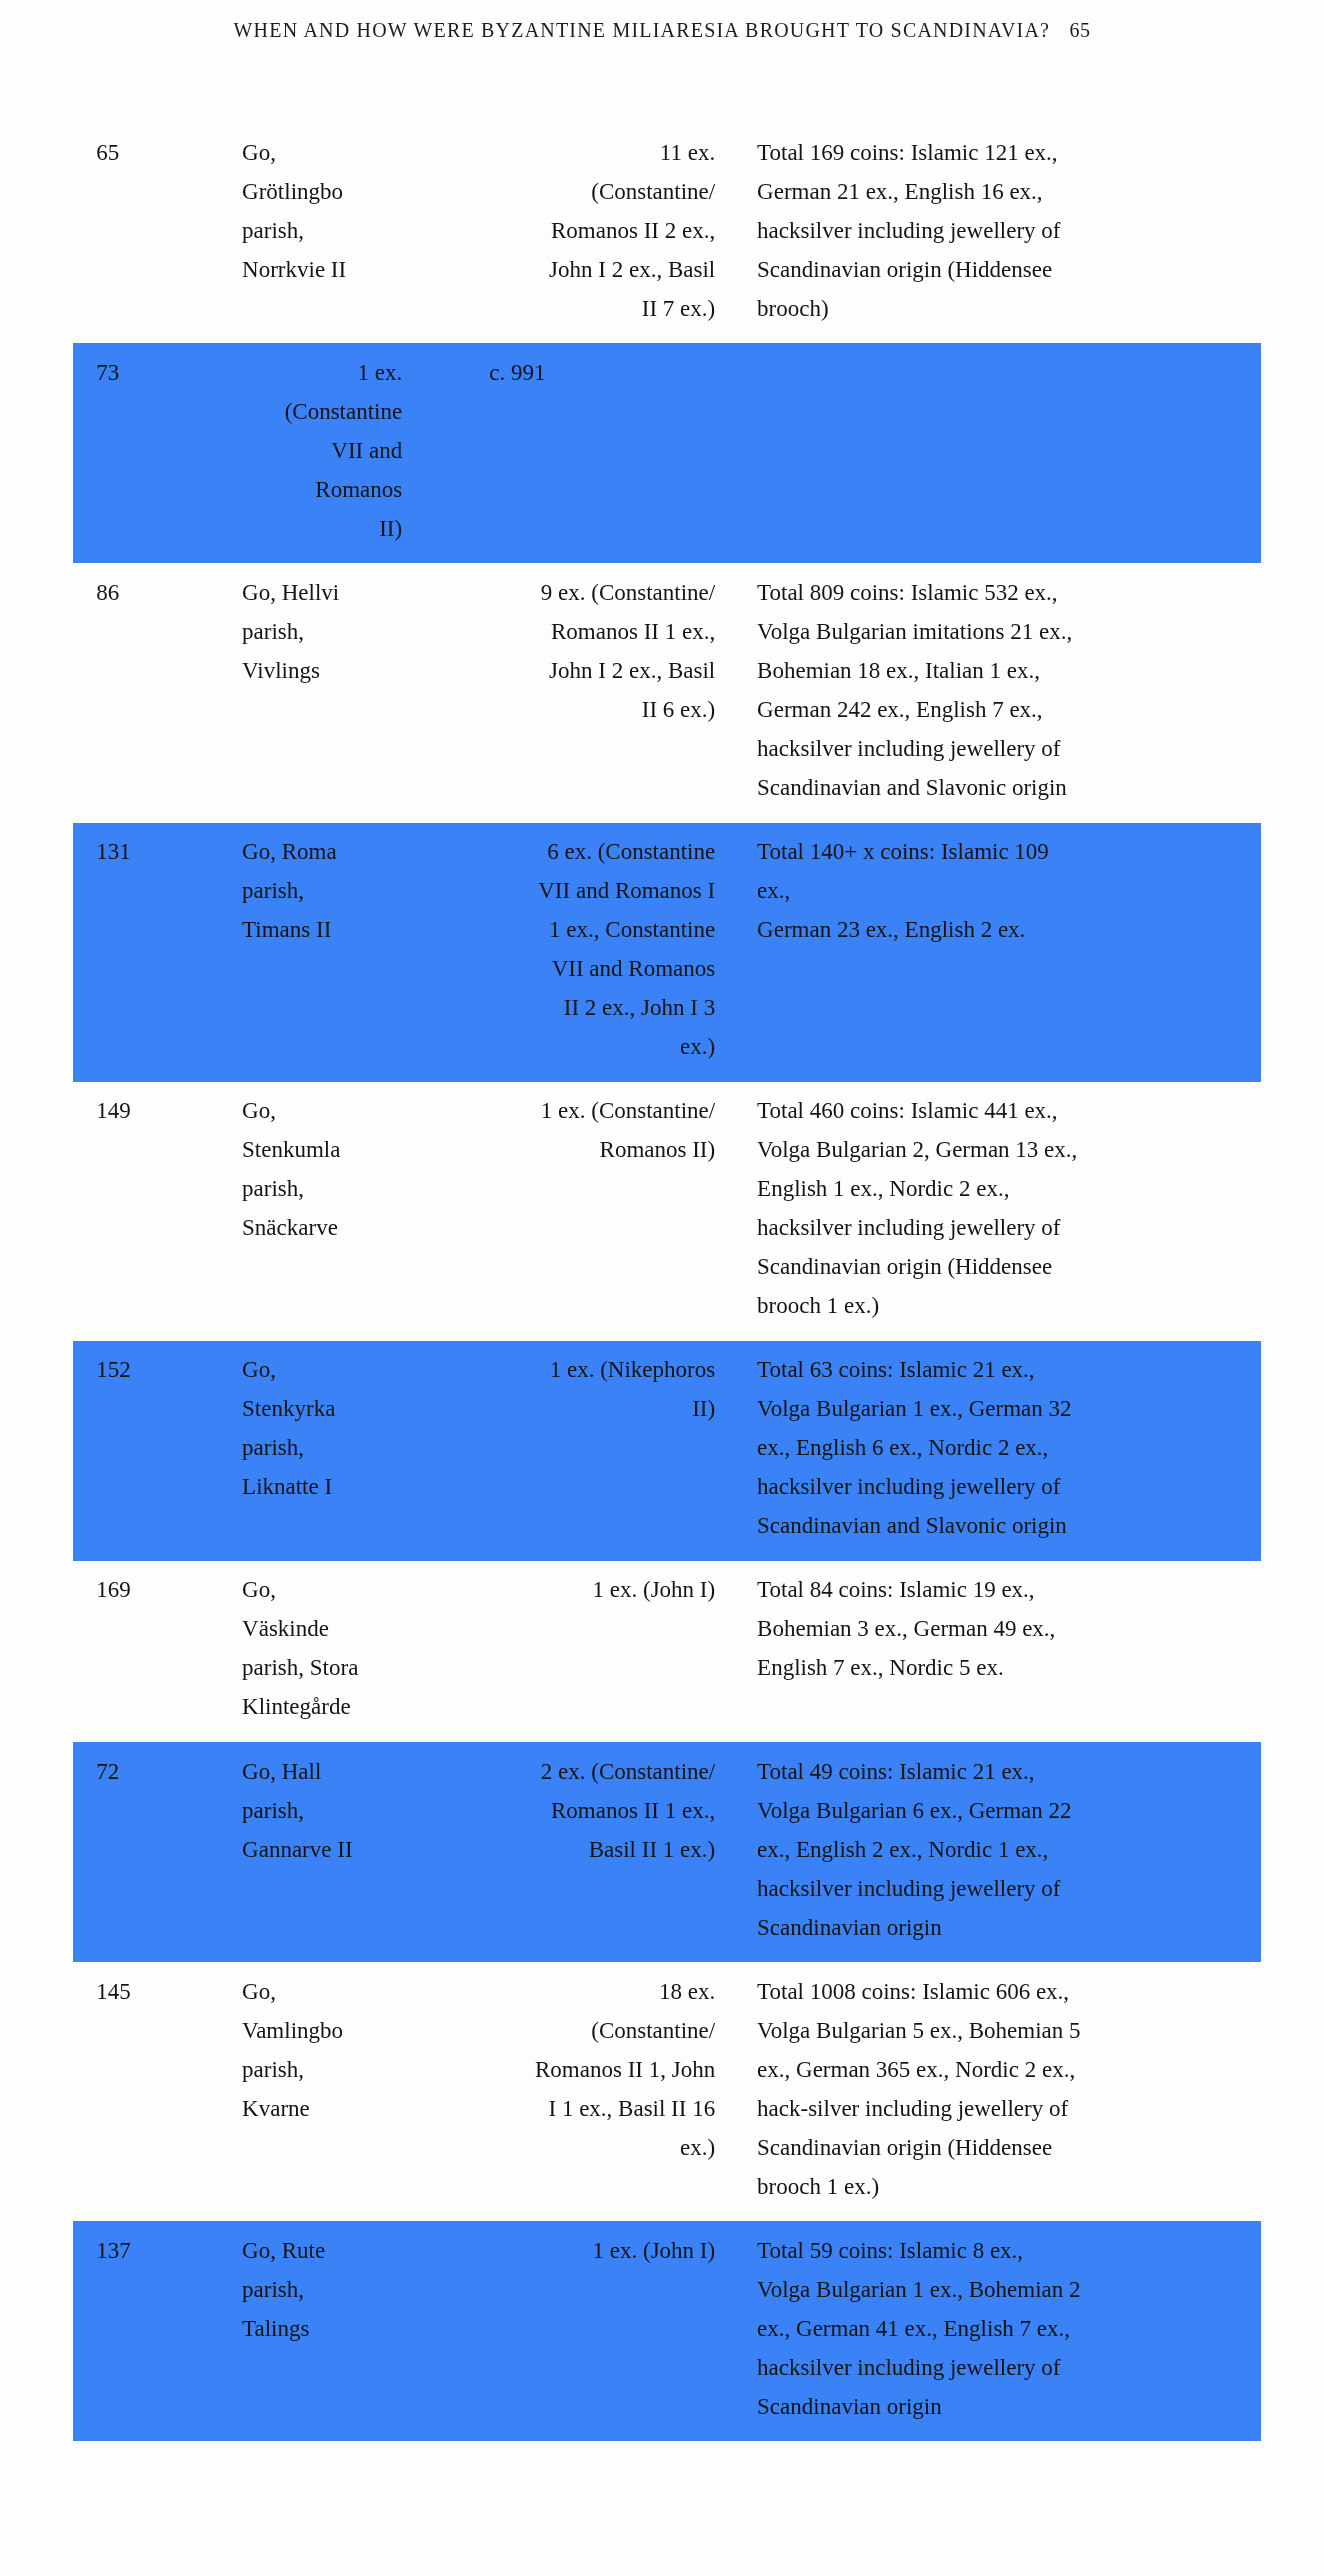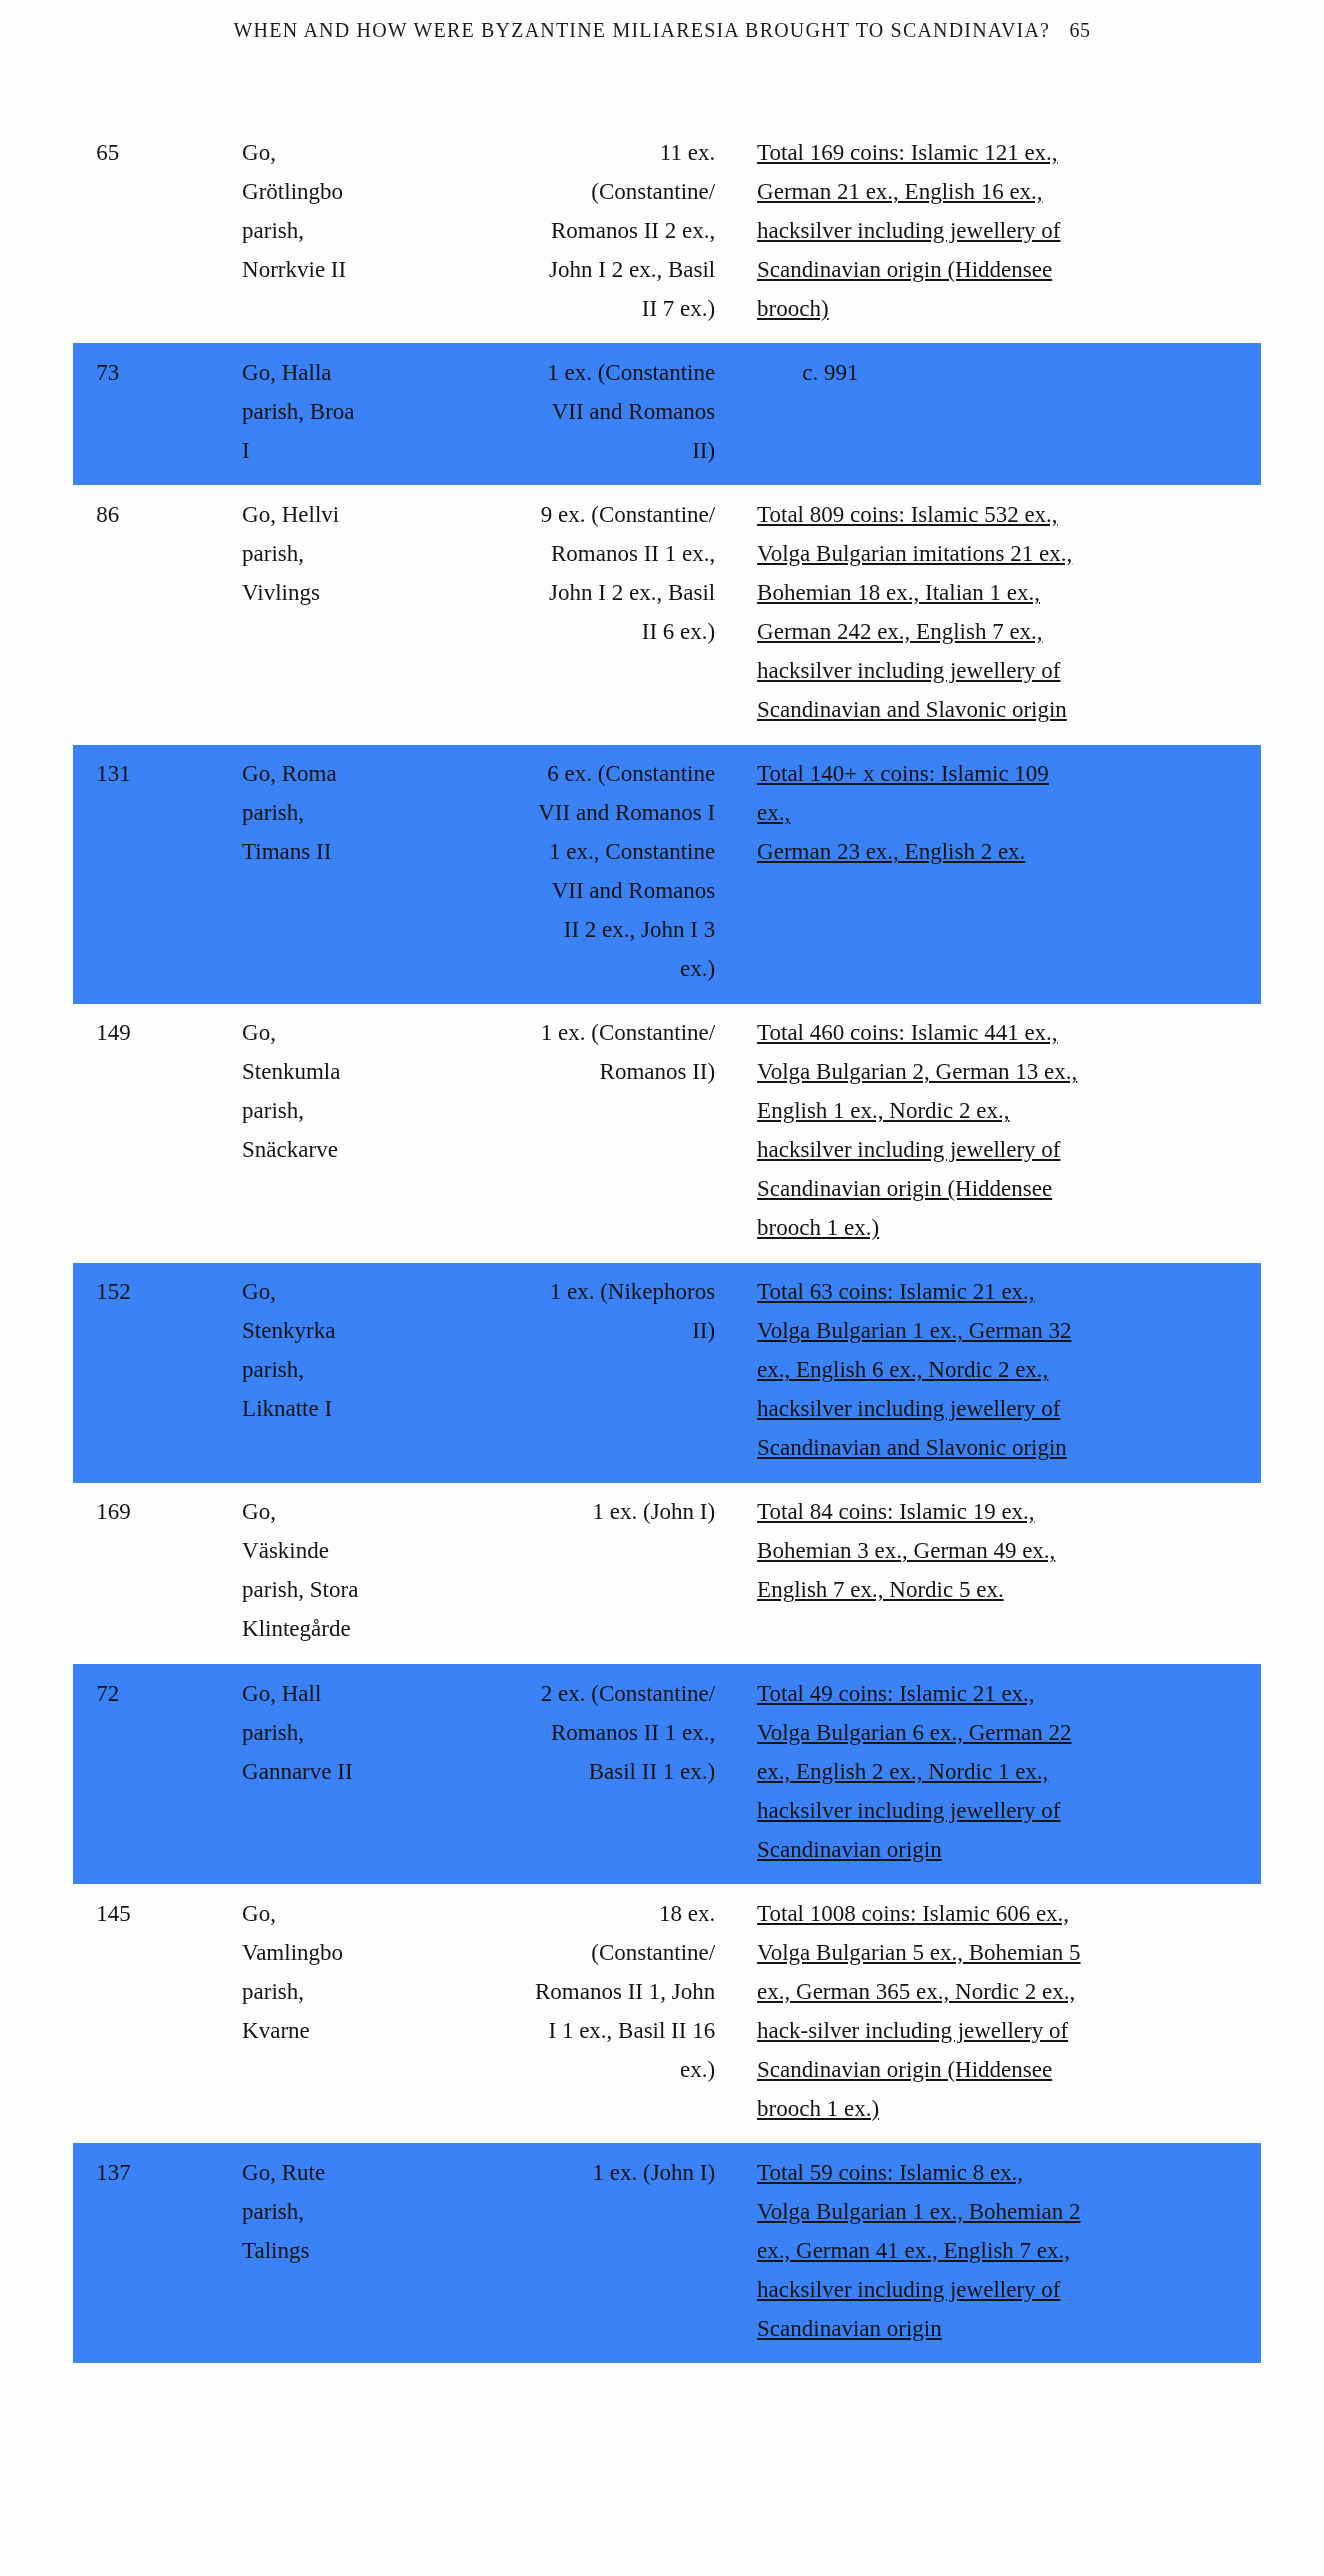--- a/index.html
+++ b/index.html
@@ -42,21 +42,21 @@
   .t-row.shaded {
     background: #3b82f6;
   }
   .cell {
     vertical-align: top;
     white-space: pre-line;
   }
   .cell-no       { padding-left: 23px; }
   .cell-loc      { padding-left: 1.9px;  padding-right: 35px; }
   .cell-byz      { padding-left: 8.7px;  padding-right: 39px; text-align: right; }
-  .cell-contents { padding-left: 2.9px;  padding-right: 33px; text-decoration: underline; }
+  .cell-contents { padding-left: 2.9px;  padding-right: 33px; }
   .cell-date     { padding-left: 0; margin-left: 48px; }
 </style>
 </head>
 <body>
 
 <div class="page">
 
   <div class="running-head">
     <span>WHEN AND HOW WERE BYZANTINE MILIARESIA BROUGHT TO SCANDINAVIA?</span><span class="pagenum">65</span>
   </div>
@@ -77,23 +77,20 @@
       <div class="cell cell-contents">Total 169 coins: Islamic 121 ex.,
 German 21 ex., English 16 ex.,
 hacksilver including jewellery of
 Scandinavian origin (Hiddensee
 brooch)</div>
       <div class="cell cell-date">c. 991</div>
     </div>
 
     <div class="t-row shaded">
       <div class="cell cell-no">73</div>
-      <div class="cell cell-loc">Go, Halla
-parish, Broa
-I</div>
       <div class="cell cell-byz">1 ex. (Constantine
 VII and Romanos
 II)</div>
       <div class="cell cell-date">c. 991</div>
     </div>
 
     <div class="t-row">
       <div class="cell cell-no">86</div>
       <div class="cell cell-loc">Go, Hellvi
 parish,

